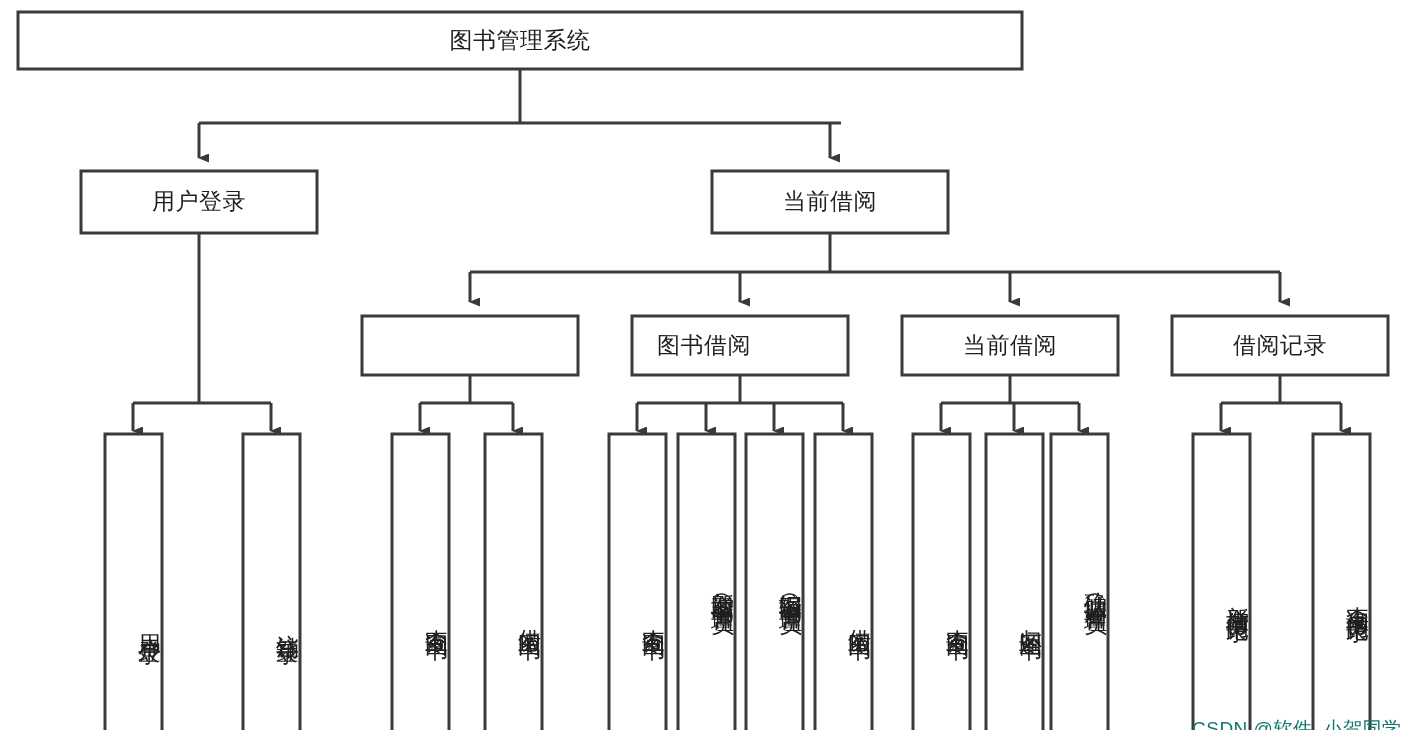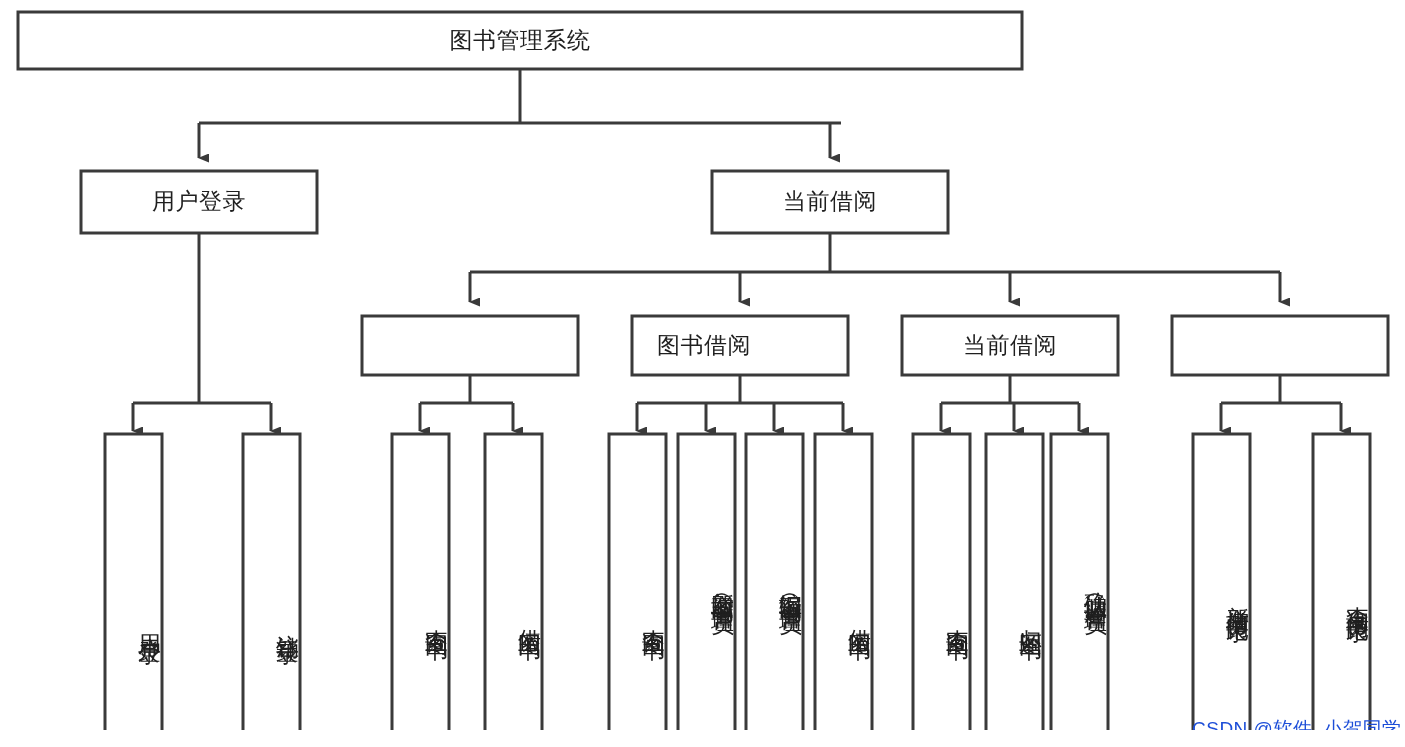--- a/index.html
+++ b/index.html
@@ -55,21 +55,21 @@
     writing-mode: vertical-rl;
     text-orientation: upright;
     font-size: 23px;
     letter-spacing: 3px;
     line-height: 1.05;
     align-items: flex-start;
     justify-content: center;
   }
   .watermark {
     position: absolute;
-    color: #1d4ed8;
+    color: #0f766e;
     font-size: 19px;
     font-family: "Liberation Sans", "DejaVu Sans", sans-serif;
     white-space: nowrap;
     letter-spacing: 0.5px;
   }
 </style>
 </head>
 <body>
 
 <div id="diagram-root">
@@ -168,20 +168,21 @@
 
   <div class="node-label horizontal" style="left:81px; top:171px; width:236px; height:62px;">用户登录</div>
 
   <div class="node-label horizontal" style="left:712px; top:171px; width:236px; height:62px;">当前借阅</div>
 
 
   <div class="node-label horizontal" style="left:596px; top:316px; width:216px; height:59px;">图书借阅</div>
 
   <div class="node-label horizontal" style="left:902px; top:316px; width:216px; height:59px;">当前借阅</div>
 
+  <div class="node-label horizontal" style="left:1172px; top:316px; width:216px; height:59px;">借阅记录</div>
 
   <div class="node-label vertical" style="left:105px; top:510px; width:57px; height:224px;">用户登录</div>
   <div class="node-label vertical" style="left:243px; top:510px; width:57px; height:224px;">注销登录</div>
 
   <div class="node-label vertical" style="left:392px; top:500px; width:57px; height:234px;">查询图书</div>
   <div class="node-label vertical" style="left:485px; top:500px; width:57px; height:234px;">借阅图书</div>
 
   <div class="node-label vertical" style="left:609px; top:500px; width:57px; height:234px;">查询图书</div>
   <div class="node-label vertical" style="left:678px; top:440px; width:57px; height:294px;">新增图书（管理员）</div>
   <div class="node-label vertical" style="left:746px; top:440px; width:57px; height:294px;">编辑图书（管理员）</div>

